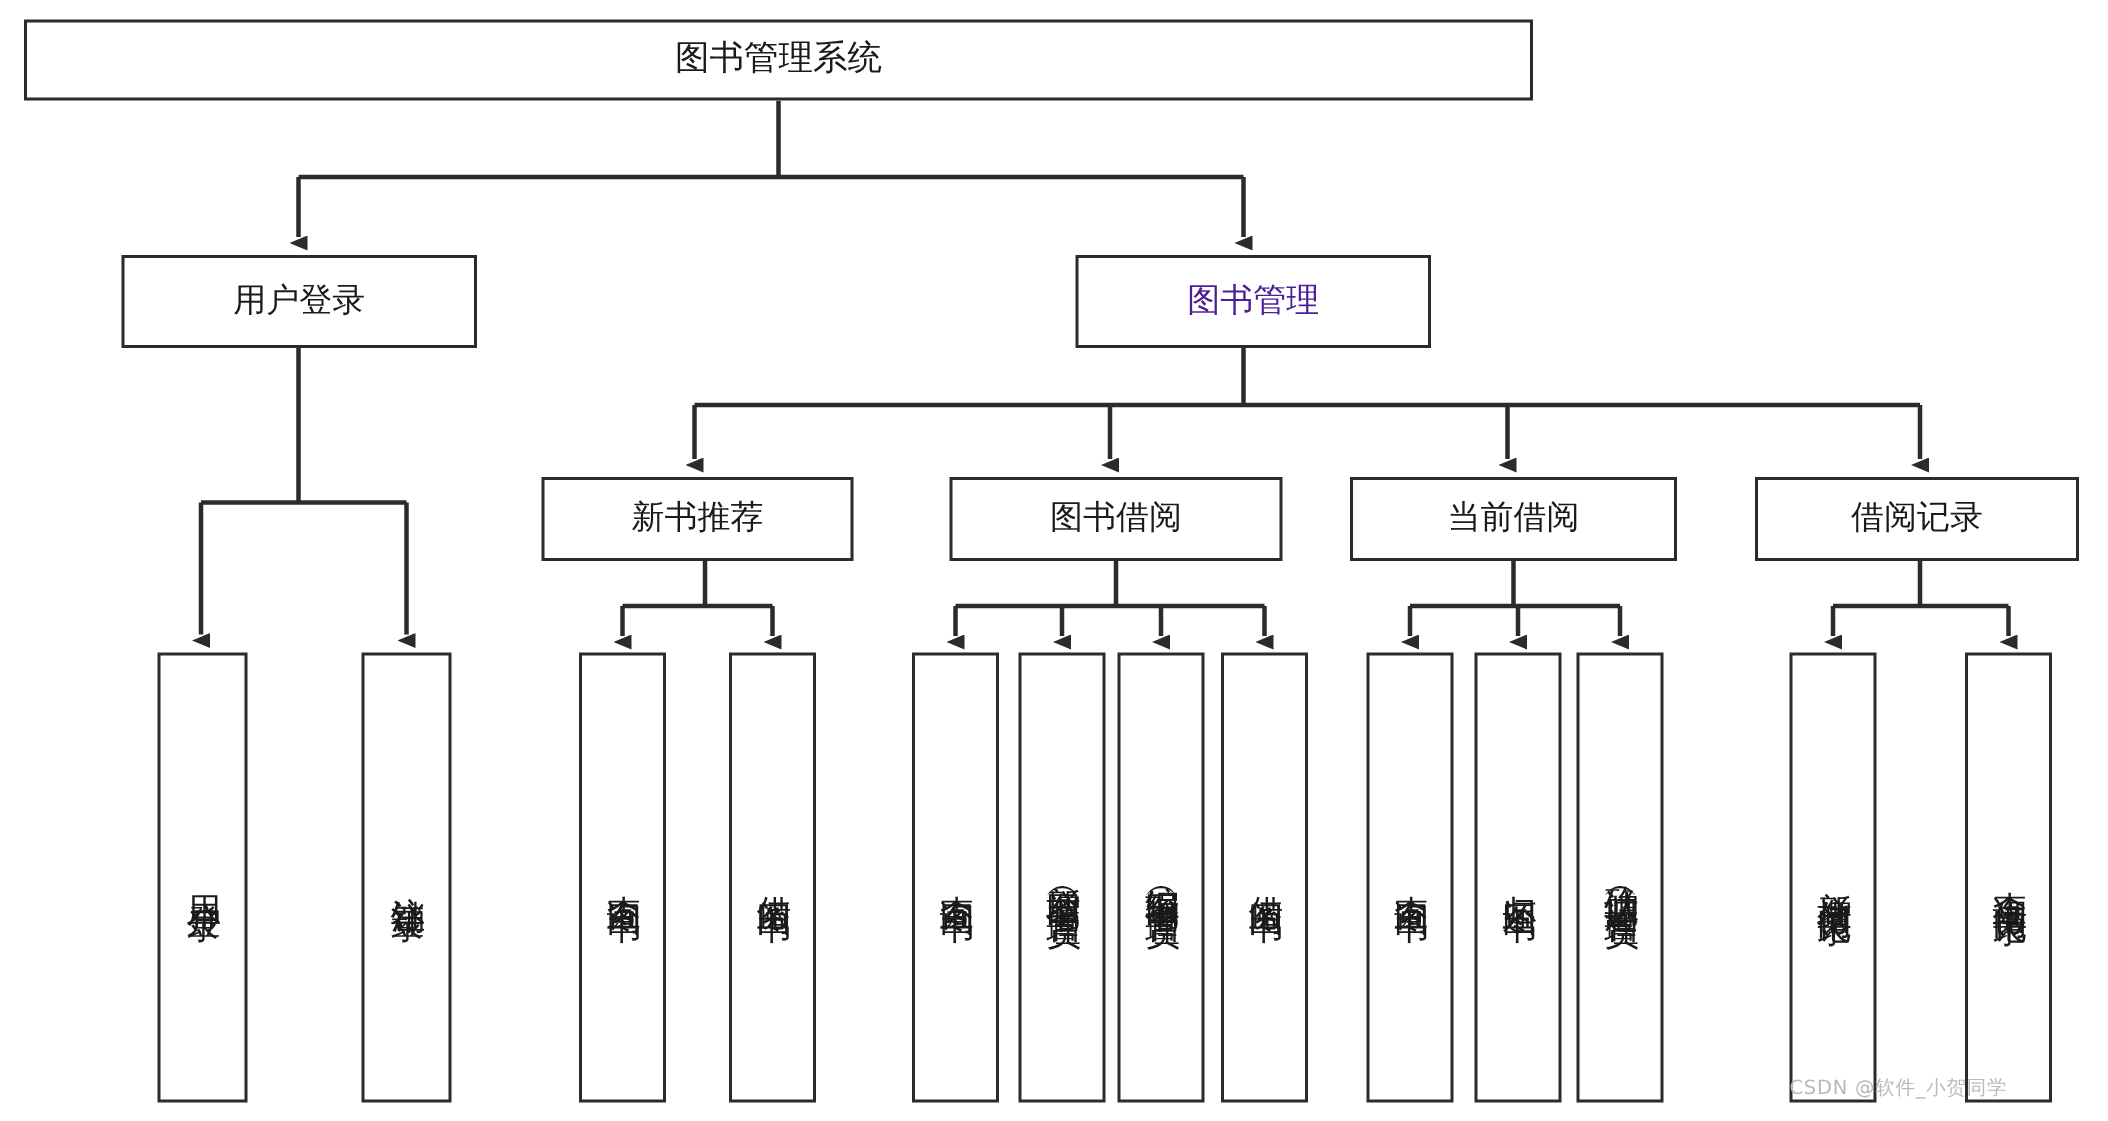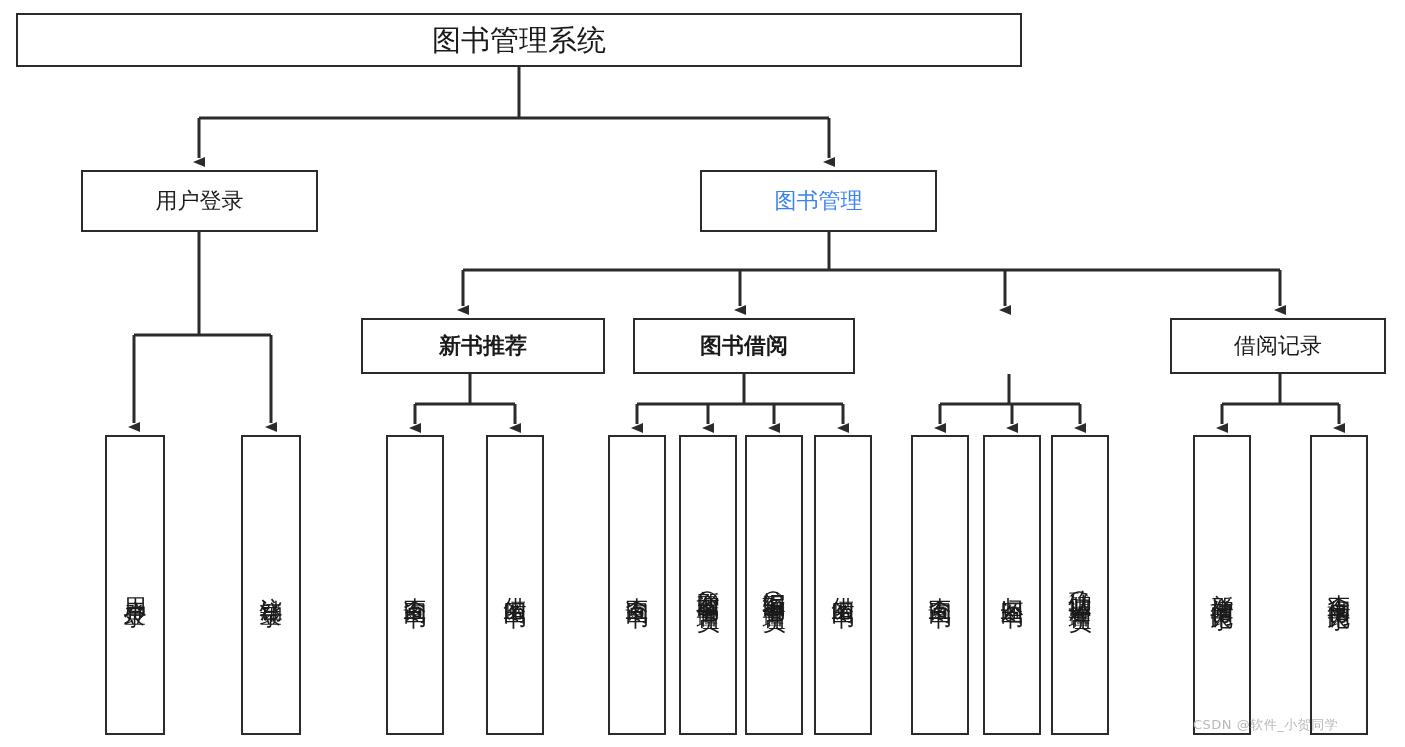--- a/index.html
+++ b/index.html
@@ -39,21 +39,21 @@
   .node-label {
     display: block;
     text-align: center;
     line-height: 1.18;
     white-space: nowrap;
   }
   .node.horiz .node-label {
     font-size: 22px;
   }
   .node.root .node-label {
-    font-size: 29px;
+    font-size: 23px;
   }
   .node.vert {
     align-items: center;
     justify-content: center;
   }
   .node.vert .node-label {
     writing-mode: vertical-rl;
     text-orientation: upright;
     font-size: 23px;
     letter-spacing: 3px;
@@ -126,29 +126,32 @@
     </g>
   </svg>
 
   <div class="node root horiz" id="node-root" style="left: 16px; top: 13px; width: 1006px; height: 54px; border-color: rgb(43, 43, 43); background: rgb(255, 255, 255); color: rgb(26, 26, 26);">
     <span class="node-label">图书管理系统</span>
   </div>
 
   <div class="node horiz" id="node-l2-0" style="left: 81px; top: 170px; width: 237px; height: 62px; border-color: rgb(43, 43, 43); background: rgb(255, 255, 255); color: rgb(26, 26, 26);">
     <span class="node-label">用户登录</span>
   </div>
-  <div class="node horiz" id="node-l2-1" style="left: 700px; top: 170px; width: 237px; height: 62px; border-color: rgb(43, 43, 43); background: rgb(255, 255, 255); color: #3b82f6;">
+  <div class="node horiz" id="node-l2-1" style="left: 717px; top: 170px; width: 237px; height: 62px; border-color: rgb(43, 43, 43); background: rgb(255, 255, 255); color: #4c1d95;">
     <span class="node-label">图书管理</span>
   </div>
 
-  <div class="node horiz" id="node-l3-0" style="left: 361px; top: 318px; width: 244px; height: 56px; border-color: rgb(43, 43, 43); background: rgb(255, 255, 255); color: rgb(26, 26, 26); font-weight: bold;">
+  <div class="node horiz" id="node-l3-0" style="left: 361px; top: 318px; width: 208px; height: 56px; border-color: rgb(43, 43, 43); background: rgb(255, 255, 255); color: rgb(26, 26, 26);">
     <span class="node-label">新书推荐</span>
   </div>
-  <div class="node horiz" id="node-l3-1" style="left: 633px; top: 318px; width: 222px; height: 56px; border-color: rgb(43, 43, 43); background: rgb(255, 255, 255); color: rgb(26, 26, 26); font-weight: bold;">
+  <div class="node horiz" id="node-l3-1" style="left: 633px; top: 318px; width: 222px; height: 56px; border-color: rgb(43, 43, 43); background: rgb(255, 255, 255); color: rgb(26, 26, 26);">
     <span class="node-label">图书借阅</span>
+  </div>
+  <div class="node horiz" id="node-l3-2" style="left: 900px; top: 318px; width: 218px; height: 56px; border-color: rgb(43, 43, 43); background: rgb(255, 255, 255); color: rgb(26, 26, 26);">
+    <span class="node-label">当前借阅</span>
   </div>
   <div class="node horiz" id="node-l3-3" style="left: 1170px; top: 318px; width: 216px; height: 56px; border-color: rgb(43, 43, 43); background: rgb(255, 255, 255); color: rgb(26, 26, 26);">
     <span class="node-label">借阅记录</span>
   </div>
 
   <div class="node vert" id="node-leaf-0" style="left: 105px; top: 435px; width: 60px; height: 300px; border-color: rgb(43, 43, 43); background: rgb(255, 255, 255); color: rgb(26, 26, 26);">
     <span class="node-label">用户登录</span>
   </div>
   <div class="node vert" id="node-leaf-1" style="left: 241px; top: 435px; width: 60px; height: 300px; border-color: rgb(43, 43, 43); background: rgb(255, 255, 255); color: rgb(26, 26, 26);">
     <span class="node-label">注销登录</span>

